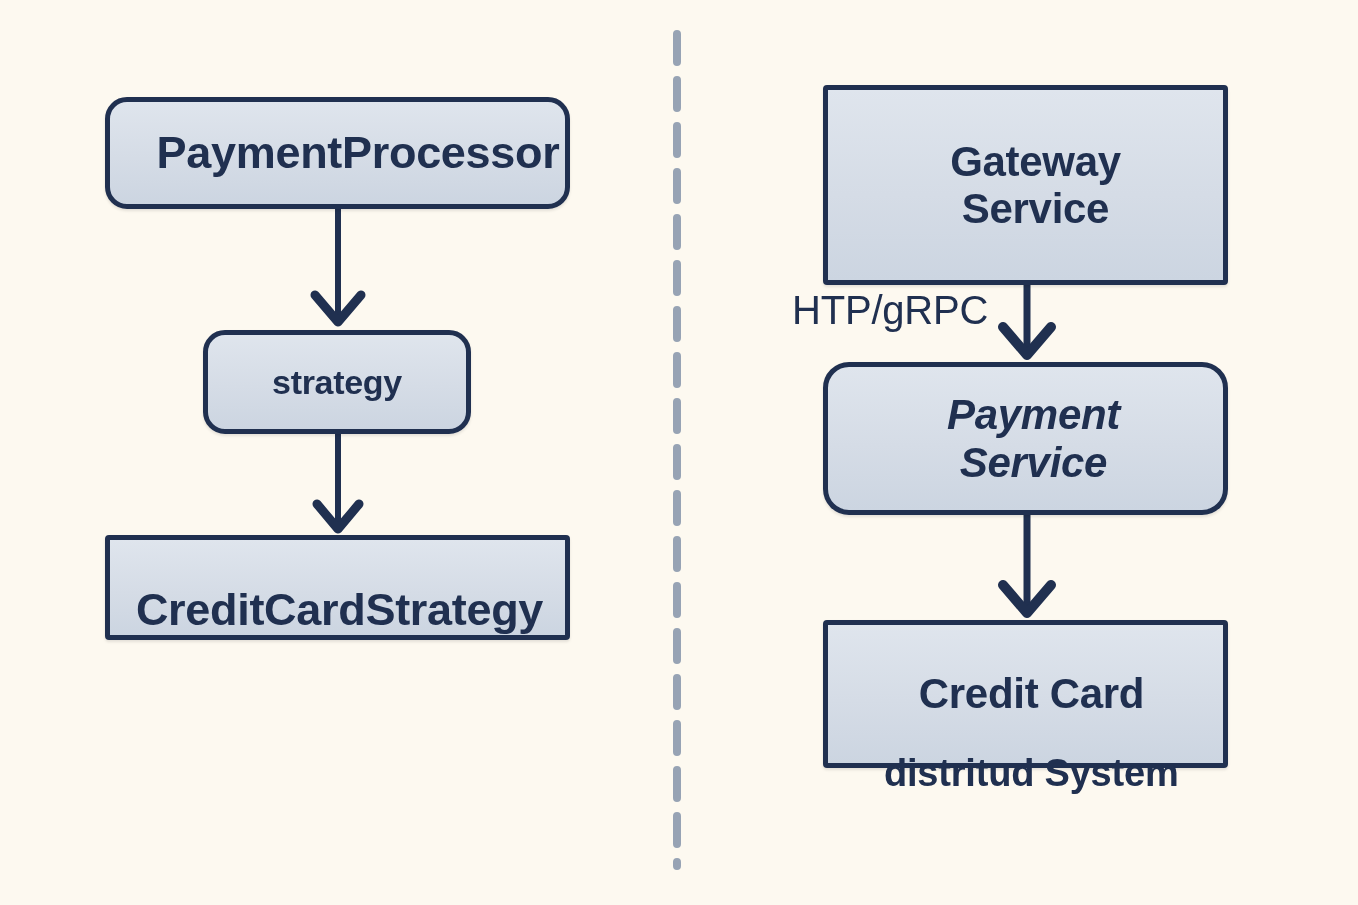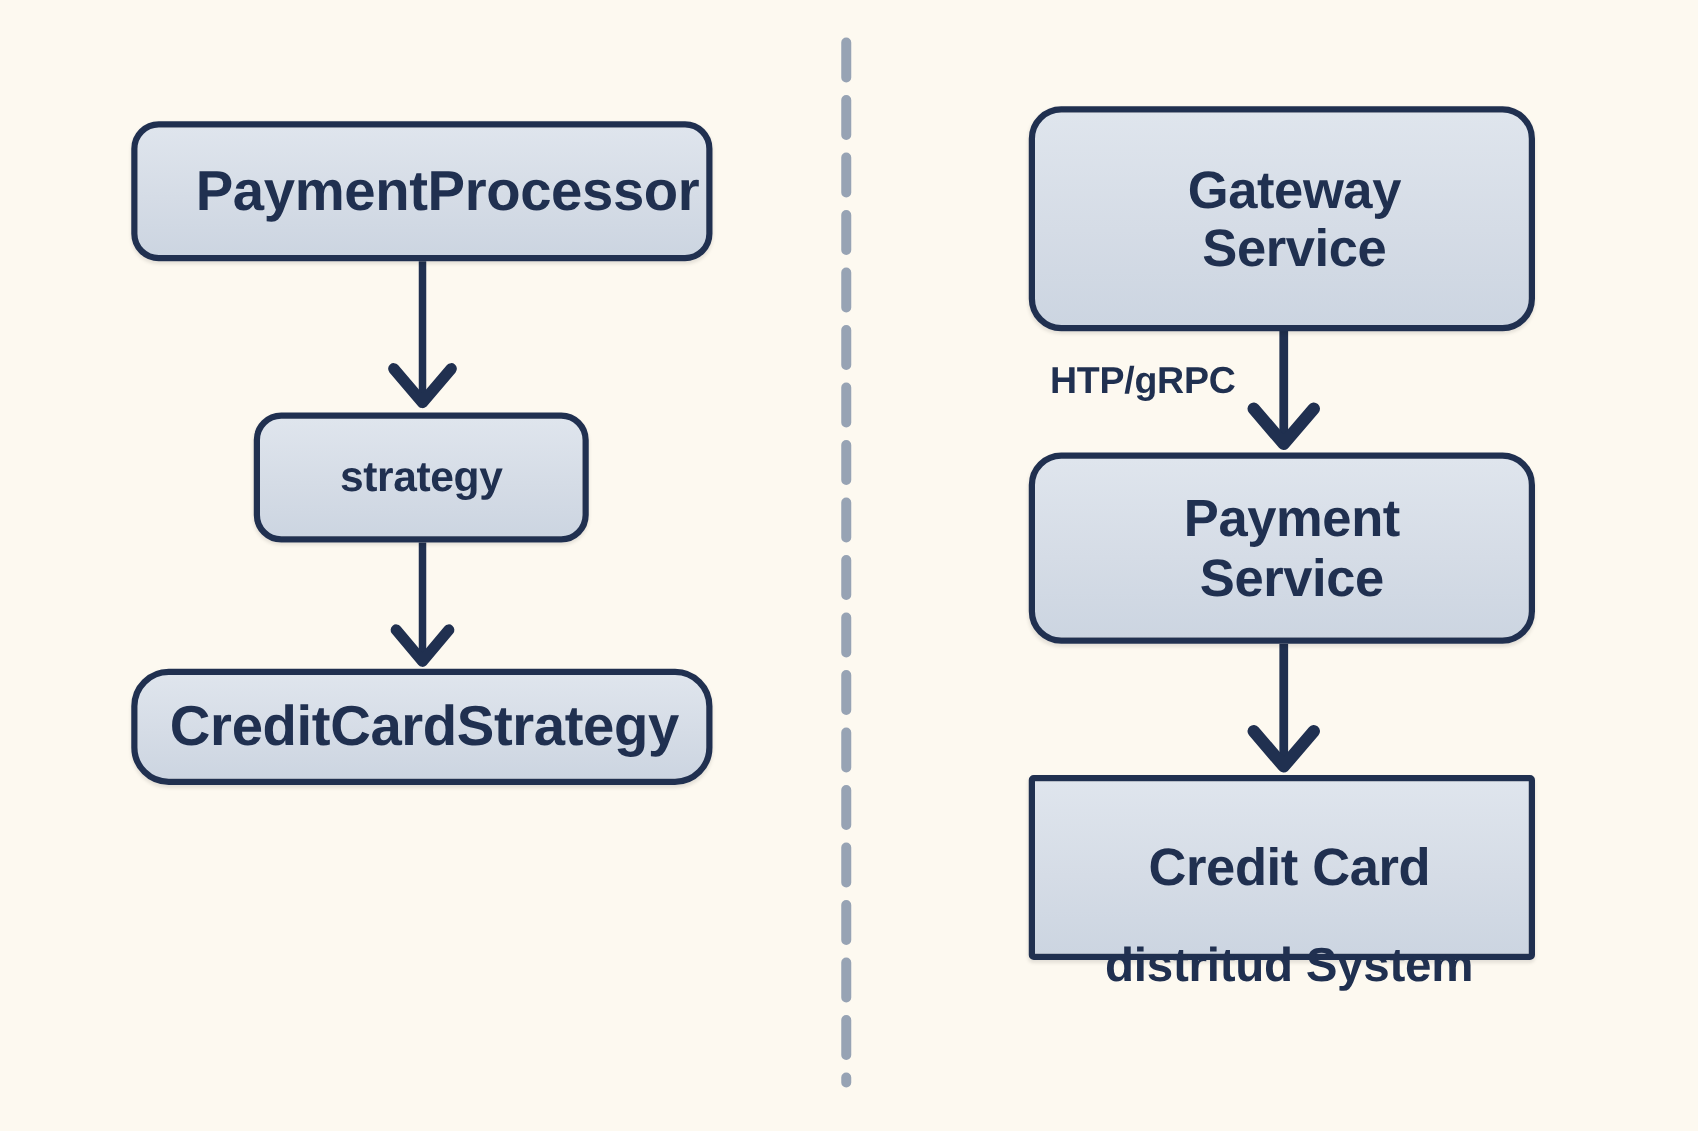--- a/index.html
+++ b/index.html
@@ -48,40 +48,42 @@
   #node-payment-processor {
     left: 105px; top: 97px; width: 465px; height: 112px;
     font-size: 45px;
     padding-left: 41px;
   }
   #node-strategy {
     left: 203px; top: 330px; width: 268px; height: 104px;
     font-size: 34px;
   }
   #node-credit-card-strategy {
-    left: 105px; top: 535px; width: 465px; height: 93px;
+    left: 105px; top: 535px; width: 465px; height: 105px;
     font-size: 45px;
-    border-radius: 30px;
+    border-radius: 4px;
+    align-items: flex-end;
   }
   #node-credit-card-strategy .label {
     transform: translateX(2px);
   }
 
   
   #node-gateway-service {
-    left: 823px; top: 85px; width: 405px; height: 180px;
+    left: 823px; top: 85px; width: 405px; height: 200px;
     font-size: 42px;
-    border-radius: 26px;
+    border-radius: 4px;
   }
   #node-gateway-service .label { transform: translateX(10px); }
 
   #node-payment-service {
     left: 823px; top: 362px; width: 405px; height: 153px;
     font-size: 42px;
     border-radius: 26px;
+    font-style: italic;
   }
   #node-payment-service .label { transform: translateX(8px); }
 
   #node-ccs-service {
     left: 823px; top: 620px; width: 405px; height: 148px;
     font-size: 42px;
     border-radius: 4px;
   }
   #node-ccs-service .label { transform: translateX(6px); }
 
@@ -112,24 +114,24 @@
     letter-spacing: -0.2px;
     white-space: nowrap;
     z-index: 2;
   }
   #caption-left  { left: 152px; top: 800px; }
   #caption-right { left: 884px; top: 752px; }
 
   
   #edge-label-protocol {
     position: absolute;
-    left: 840px; top: 288px;
+    left: 792px; top: 288px;
     color: #203050;
-    font-weight: 700;
-    font-size: 30px;
+    font-weight: 400;
+    font-size: 40px;
     letter-spacing: -0.2px;
     white-space: nowrap;
     z-index: 3;
   }
 </style>
 </head>
 <body>
 
 <div class="canvas">
 

